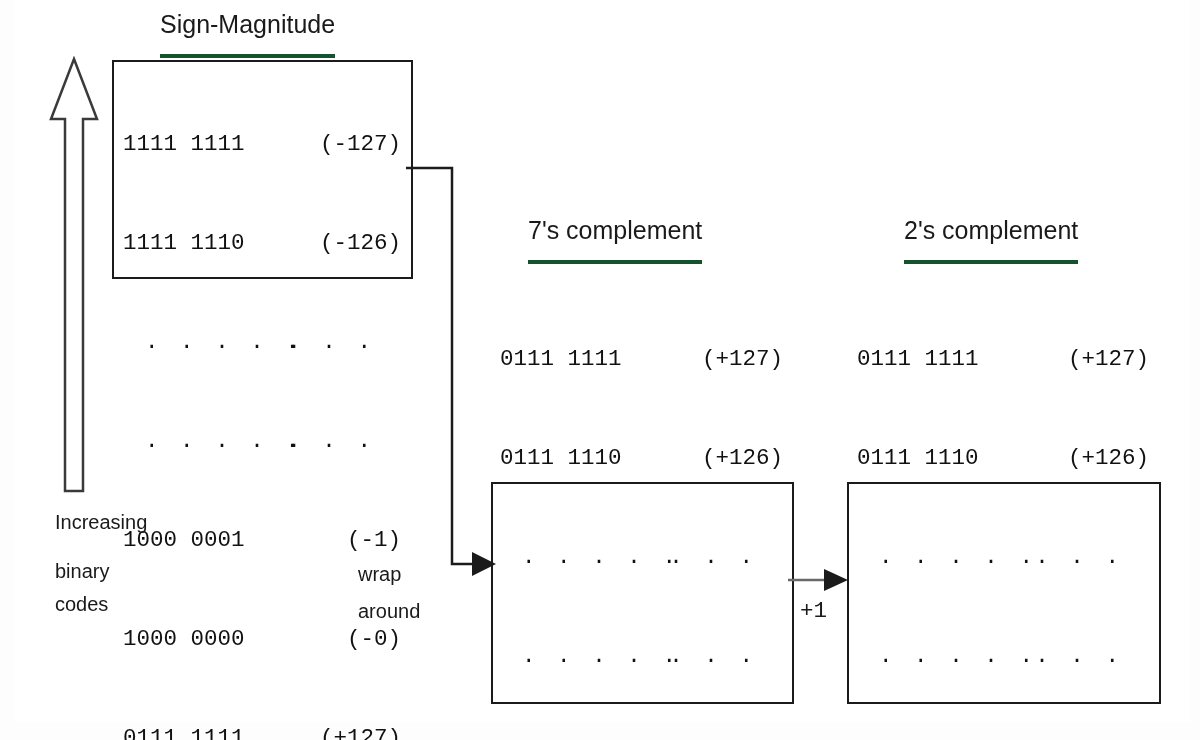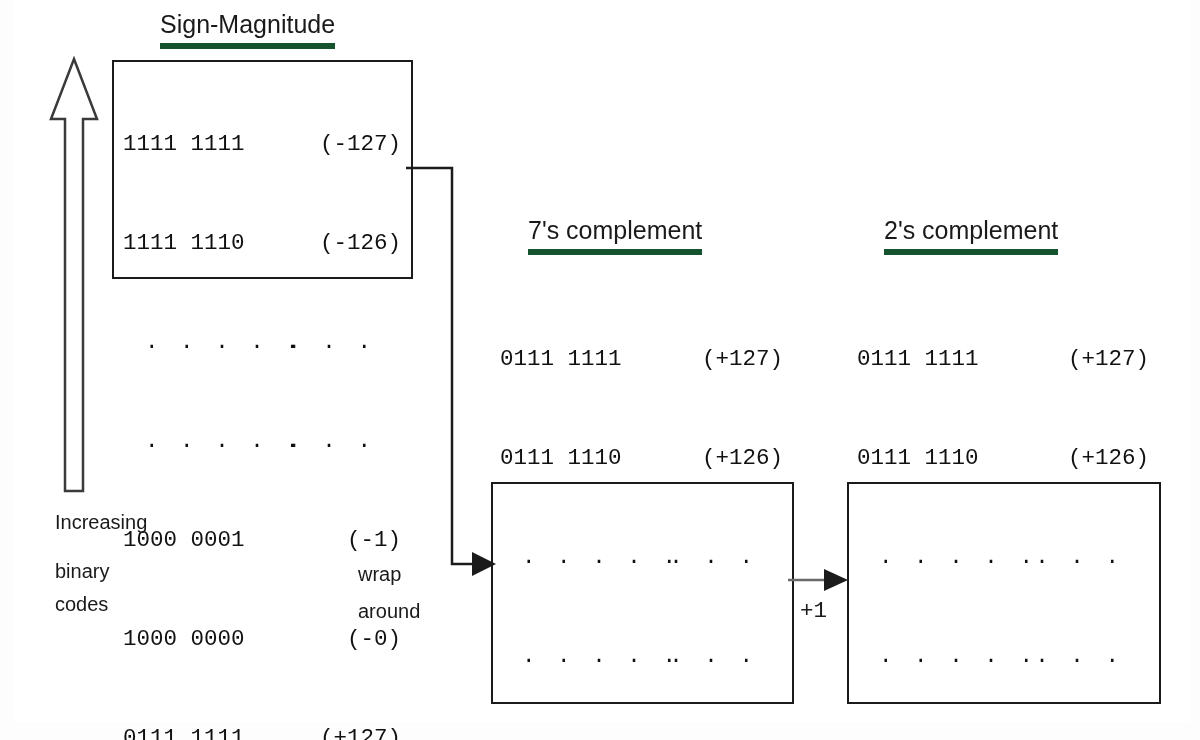--- a/index.html
+++ b/index.html
@@ -33,27 +33,27 @@
   
   .heading {
     position: absolute;
     font-family: "Liberation Sans", sans-serif;
     font-size: 25px;
     color: #1a1a1a;
     white-space: nowrap;
     line-height: 1;
   }
   .heading .htext {
-    border-bottom: 6px solid #14532d;
-    padding-bottom: 6px;
+    border-bottom: 4px solid #14532d;
+    padding-bottom: 17px;
     display: inline-block;
   }
   #h-sign-magnitude { left: 160px; top: 12px; }
   #h-ones          { left: 528px; top: 218px; }
-  #h-twos          { left: 884px; top: 218px; }
+  #h-twos          { left: 904px; top: 218px; }
 
   
   .coltable {
     position: absolute;
     font-family: "Liberation Mono", monospace;
     font-size: 22.5px;
     color: #111111;
     line-height: 33px;
     white-space: pre;
   }

